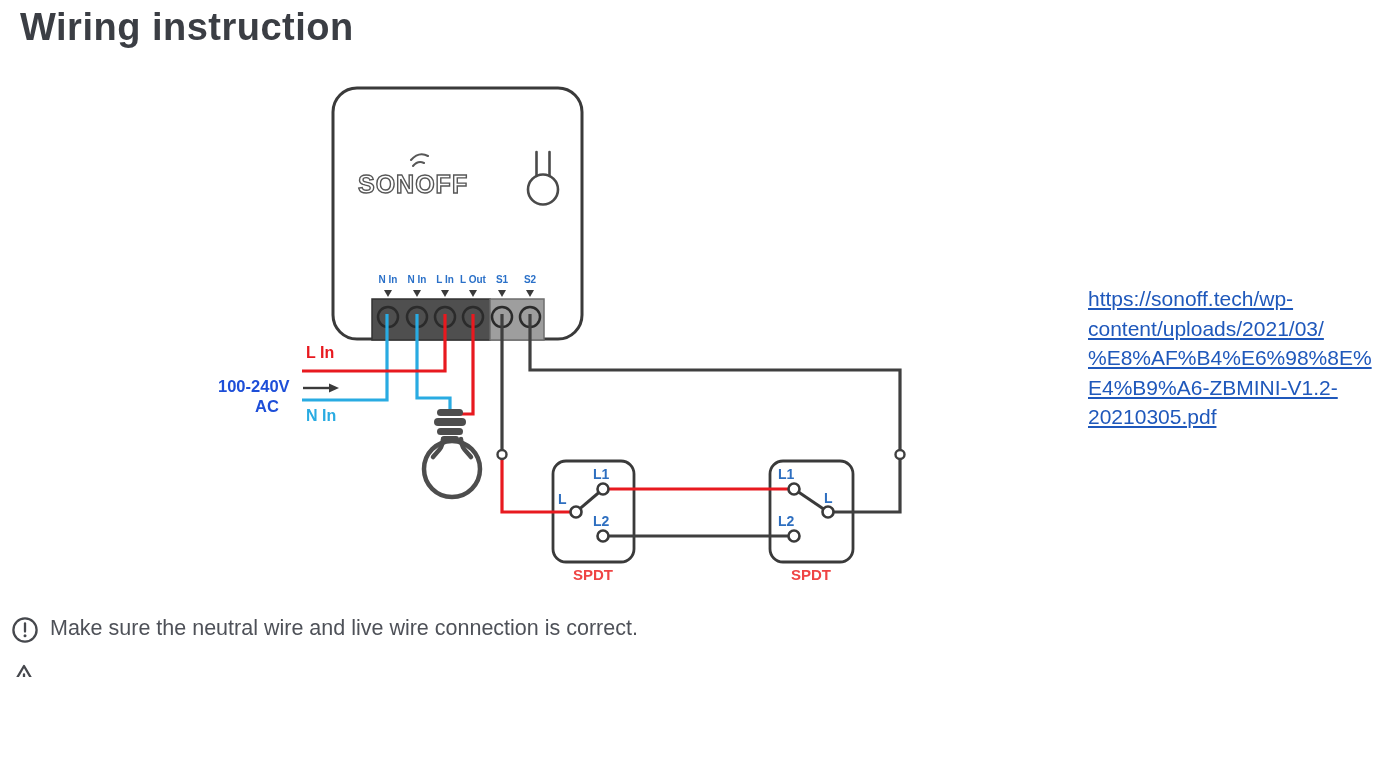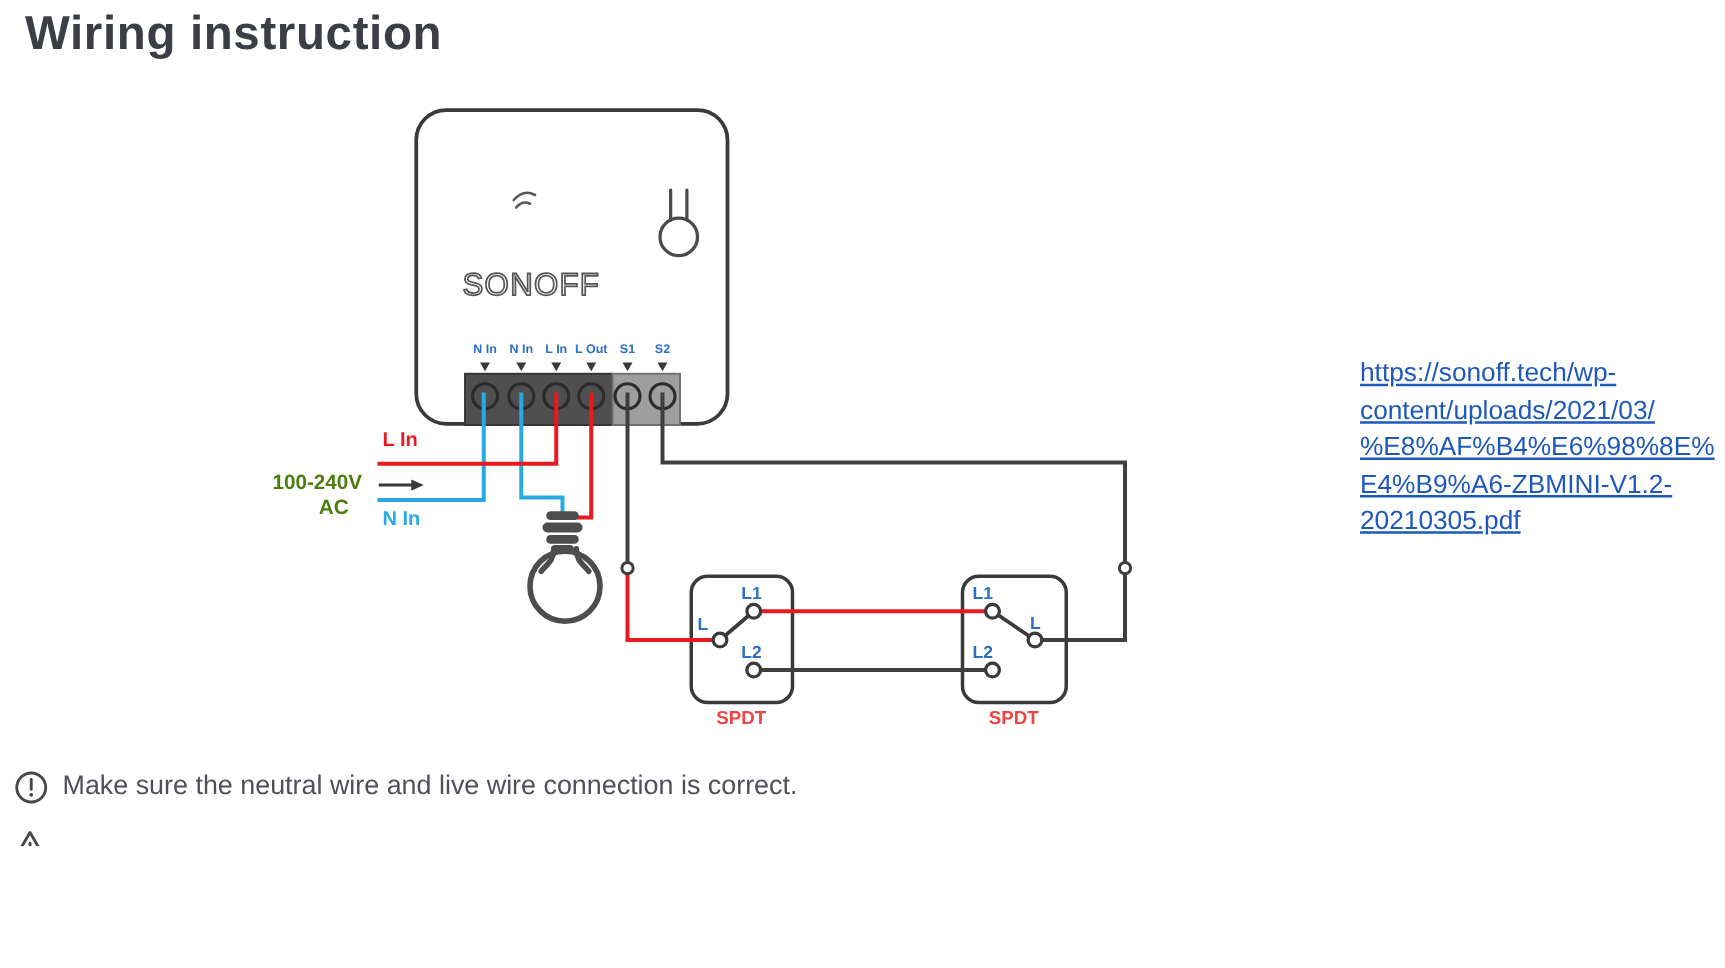--- a/index.html
+++ b/index.html
@@ -7,25 +7,25 @@
          font-family:"Liberation Sans",sans-serif;overflow:hidden;}
   .abs{position:absolute;}
   .page-title{left:20px;top:6px;font-size:38px;font-weight:700;color:#3b3e44;letter-spacing:.5px;}
   svg{display:block;}
   .diagram-svg{position:absolute;left:0;top:0;}
   .term-label{position:absolute;transform:translateX(-50%);font-size:10px;font-weight:700;
               color:#2a70c8;white-space:nowrap;top:274px;}
   .lbl{position:absolute;white-space:nowrap;}
   .l-in{color:#e8191f;font-size:16px;font-weight:600;}
   .n-in{color:#29abe2;font-size:16px;font-weight:600;}
-  .ac-src{color:#4d7c0f;font-size:16.5px;font-weight:600;}
+  .ac-src{color:#1d4ed8;font-size:16.5px;font-weight:600;}
   .sw-lbl{font-size:14px;font-weight:700;color:#2e6fc0;}
   .spdt{font-size:15px;font-weight:700;color:#ef4444;transform:translateX(-50%);}
-  .brand{left:370px;top:170px;font-size:25px;font-weight:400;letter-spacing:1px;
-         color:#ffffff;margin-top:44px;-webkit-text-stroke:1.4px #575757;}
+  .brand{left:358px;top:170px;font-size:25px;font-weight:700;letter-spacing:1px;
+         color:#ffffff;-webkit-text-stroke:1.4px #575757;}
   .link-block{left:1088px;top:284px;width:320px;font-size:21px;line-height:29.6px;
               color:#1f58bb;text-decoration:underline;display:block;}
   .link-block div{white-space:nowrap;}
   .note-text{color:#4e5158;font-size:21.5px;line-height:29px;}
   .note1-text{left:50px;top:614px;}
   .note2-text{left:50px;top:663px;}
 </style>
 </head>
 <body>
 

